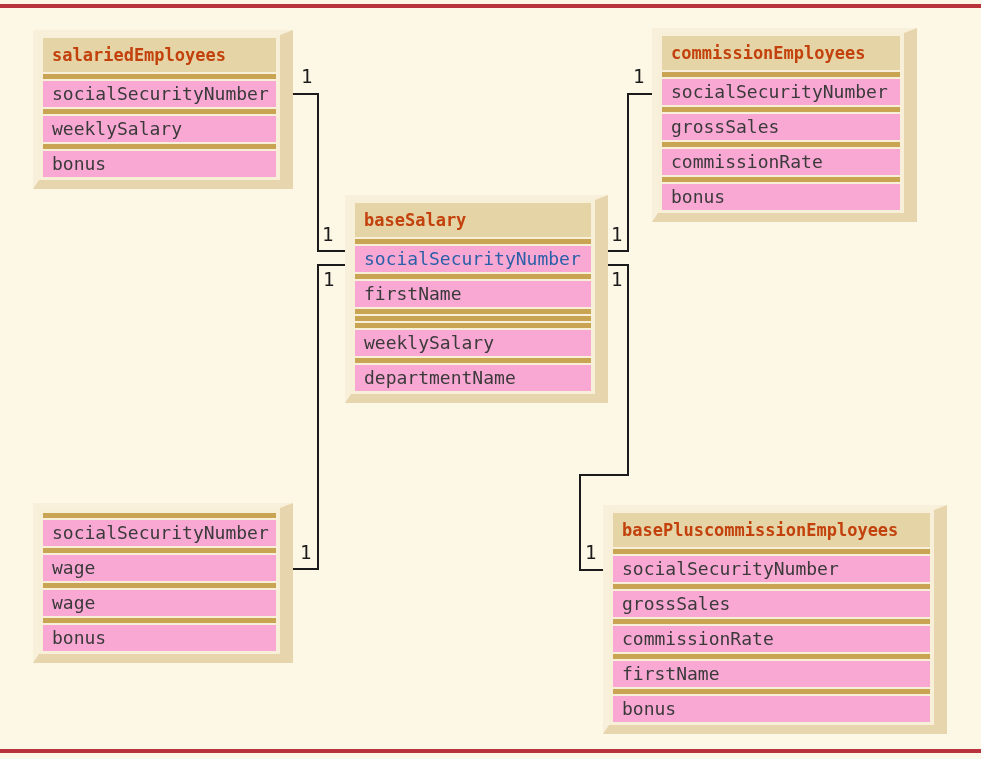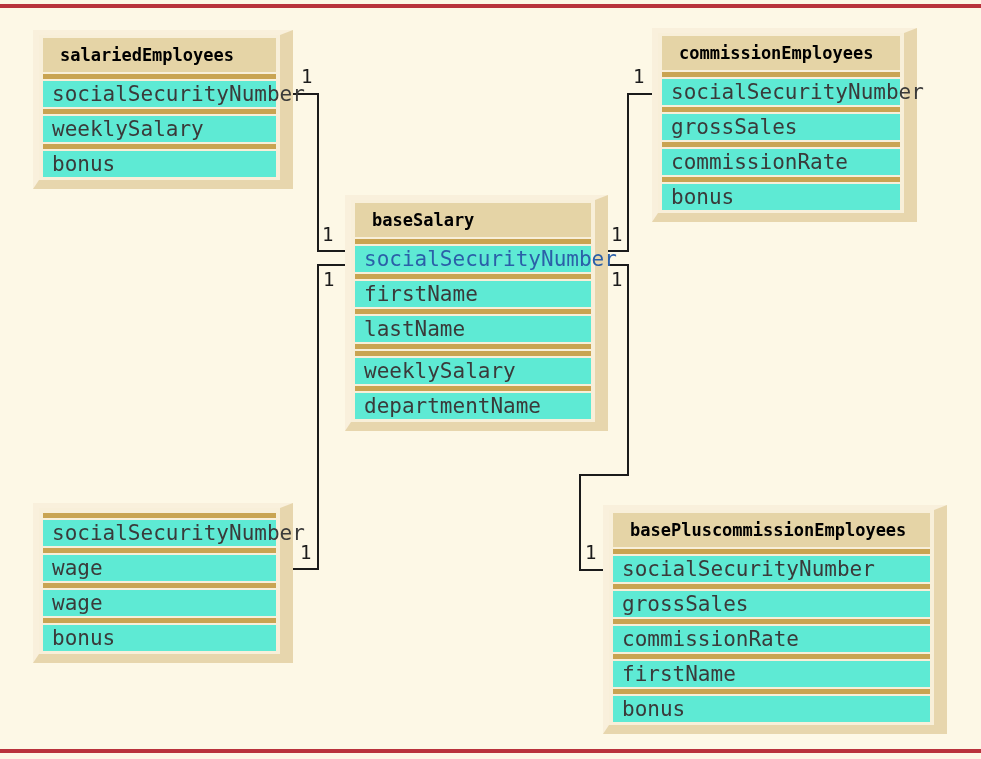--- a/index.html
+++ b/index.html
@@ -26,34 +26,34 @@
     background: #f8efd9;
     border-top: 5px solid #f9f0dc;
     border-left: 6px solid #f9f0dc;
     border-right: 13px solid #e7d6ad;
     border-bottom: 9px solid #e7d6ad;
     padding: 3px 4px;
   }
   .hdr {
     height: 34px;
     line-height: 34px;
-    padding: 0 17px;
+    padding: 0 9px;
     font-weight: bold;
     font-size: 17px;
-    color: #000000;
+    color: #c2410c;
     background: #e5d4a6;
     white-space: nowrap;
   }
   .row {
     height: 26px;
     line-height: 26px;
     padding: 0 9px;
-    font-size: 21px;
+    font-size: 18px;
     color: #3a3a3a;
-    background: #5eead4;
+    background: #f9a8d4;
     white-space: nowrap;
   }
   .row.pk { color: #2b5fa8; }
   .sep {
     height: 5px;
     background: #c9a452;
     margin: 2px 0;
   }
   #connector-layer {
     position: absolute;
@@ -116,21 +116,20 @@
     <div class="row">bonus</div>
   </div>
 
   <div class="tbl" style="left:345px; top:195px; width:263px;">
     <div class="hdr">baseSalary</div>
     <div class="sep"></div>
     <div class="row pk">socialSecurityNumber</div>
     <div class="sep"></div>
     <div class="row">firstName</div>
     <div class="sep"></div>
-    <div class="row">lastName</div>
     <div class="sep"></div>
     <div class="sep"></div>
     <div class="row">weeklySalary</div>
     <div class="sep"></div>
     <div class="row">departmentName</div>
   </div>
 
   <div class="tbl" style="left:33px; top:503px; width:260px;">
     <div class="sep"></div>
     <div class="row">socialSecurityNumber</div>

